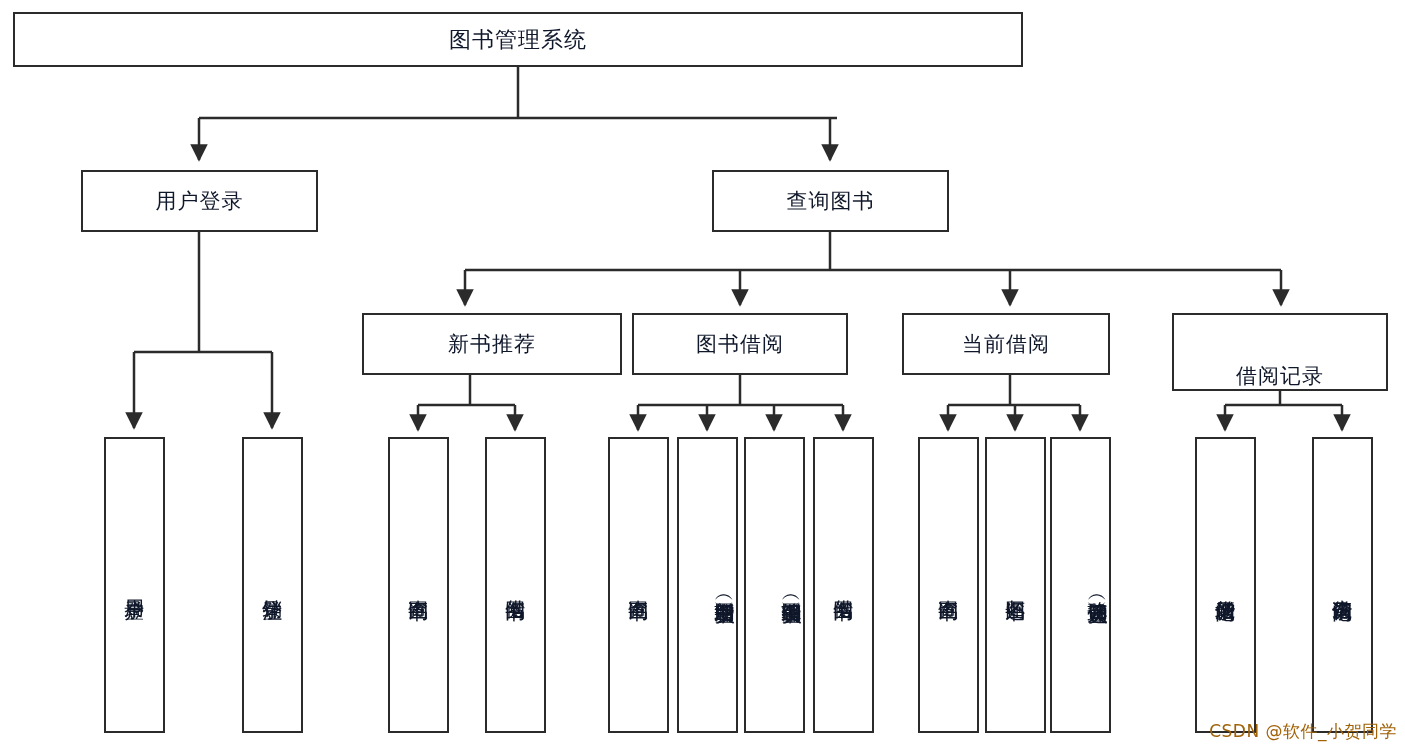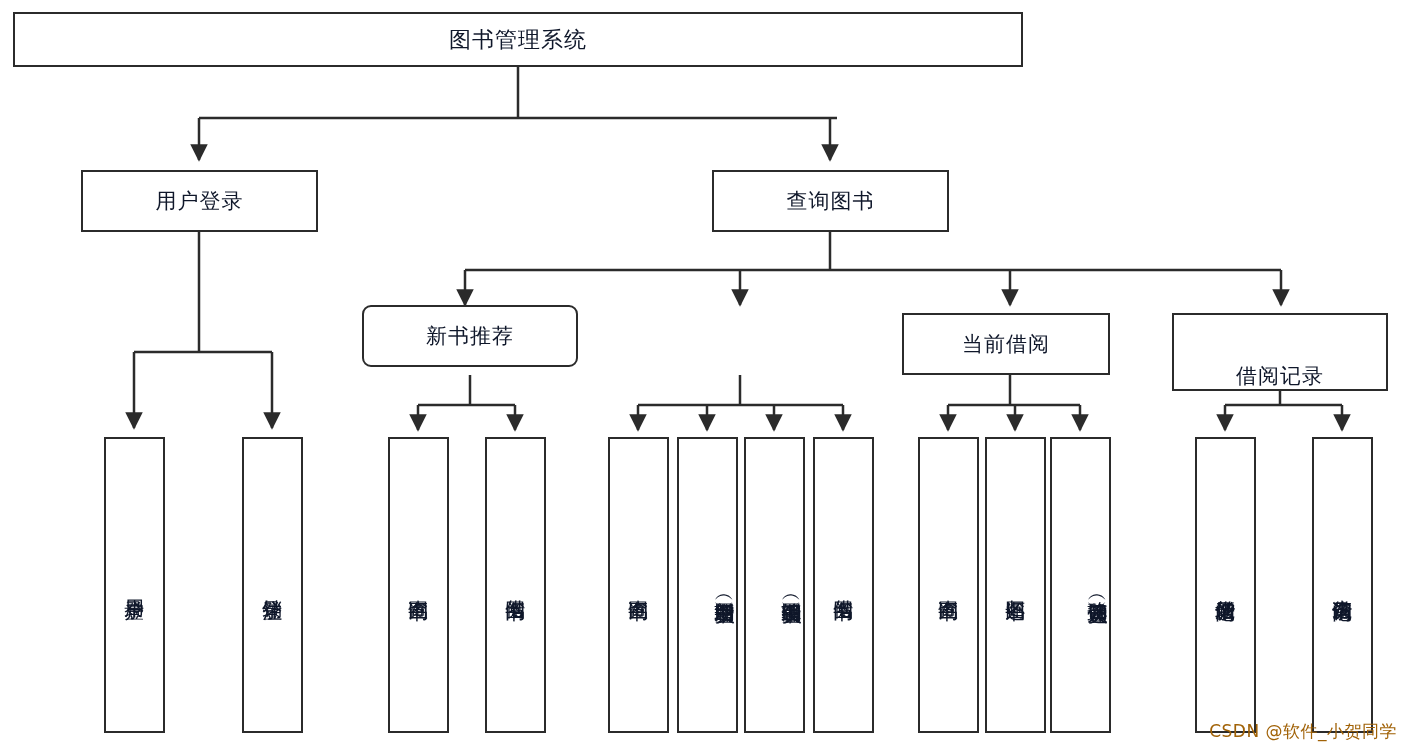--- a/index.html
+++ b/index.html
@@ -134,22 +134,25 @@
     <span>图书管理系统</span>
   </div>
 
   <div class="node horiz" style="left:81px; top:170px; width:237px; height:62px;">
     <span>用户登录</span>
   </div>
   <div class="node horiz" style="left:712px; top:170px; width:237px; height:62px;">
     <span>查询图书</span>
   </div>
 
-  <div class="node horiz" style="left:362px; top:305px; width:216px; height:62px;border-radius:9px;">
+  <div class="node horiz" style="left:362px; top:313px; width:260px; height:62px;">
     <span>新书推荐</span>
+  </div>
+  <div class="node horiz" style="left:632px; top:313px; width:216px; height:62px;">
+    <span>图书借阅</span>
   </div>
   <div class="node horiz" style="left:902px; top:313px; width:208px; height:62px;">
     <span>当前借阅</span>
   </div>
   <div class="node horiz" style="left:1172px; top:313px; width:216px; height:78px;align-items:flex-end;">
     <span>借阅记录</span>
   </div>
 
   <div class="node vert center" style="left:104px; top:437px; width:61px; height:296px;">
     <span class="vlabel">用户登录</span>

